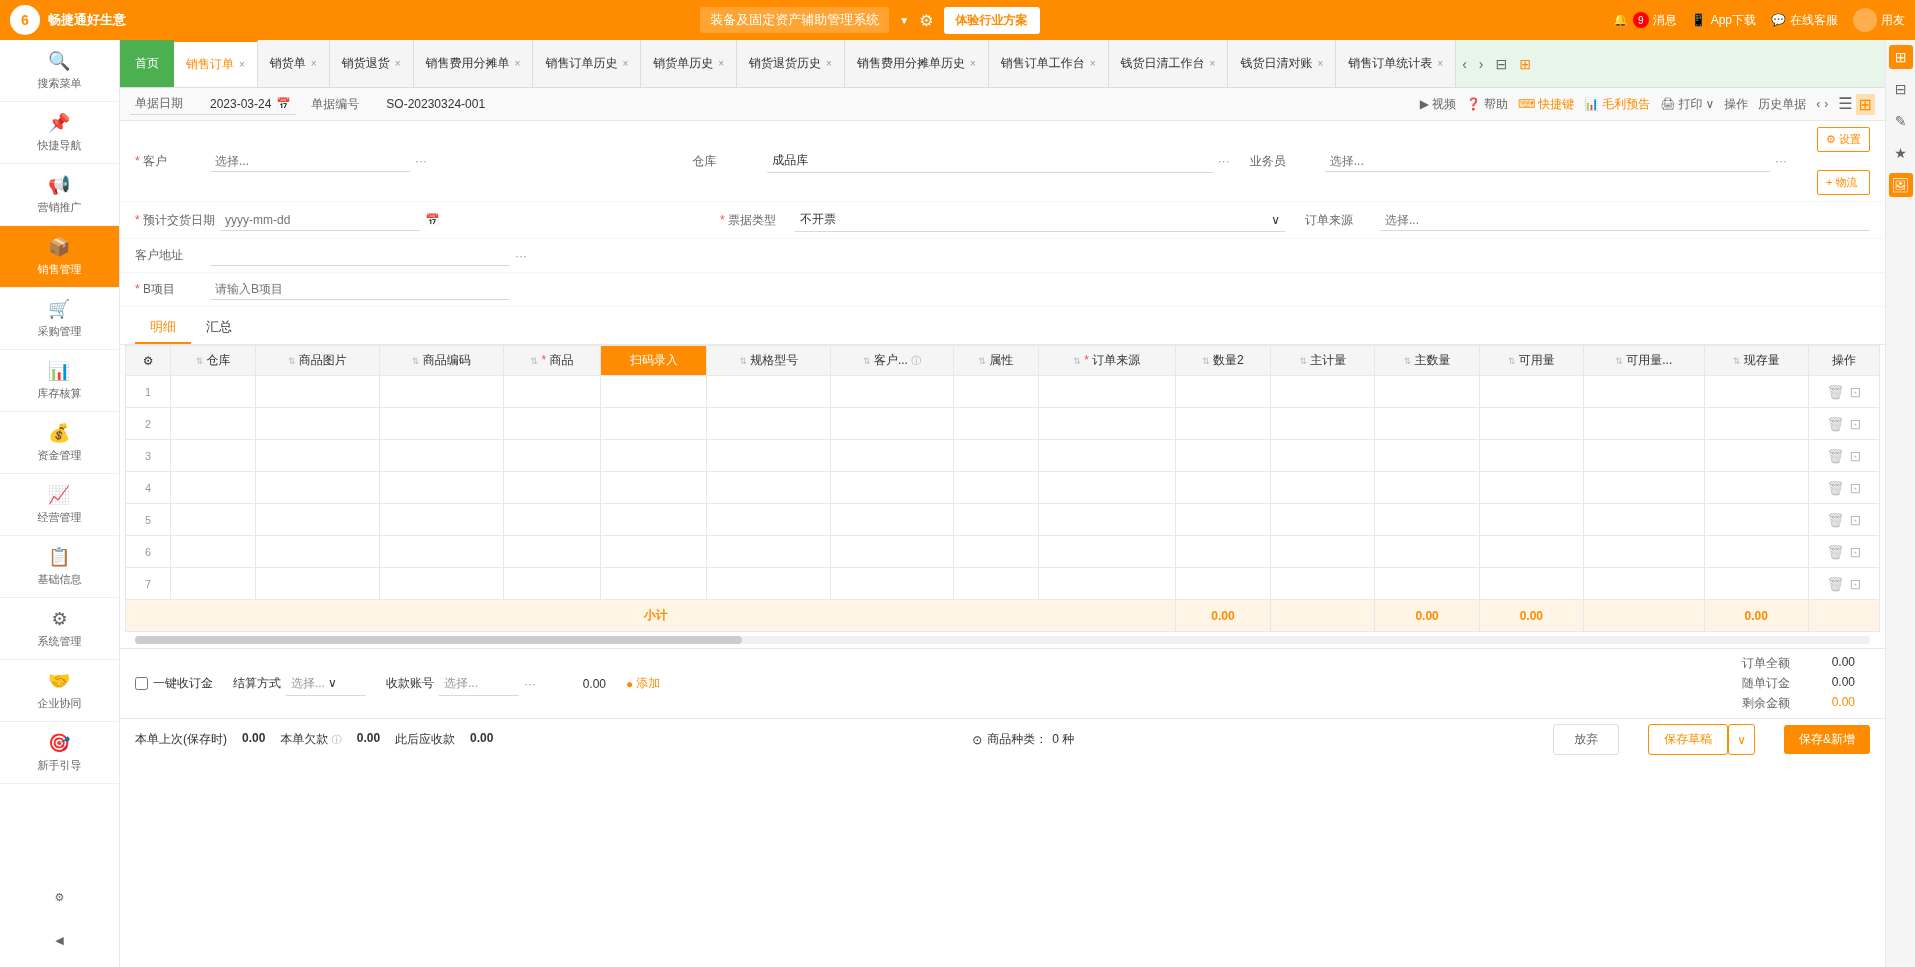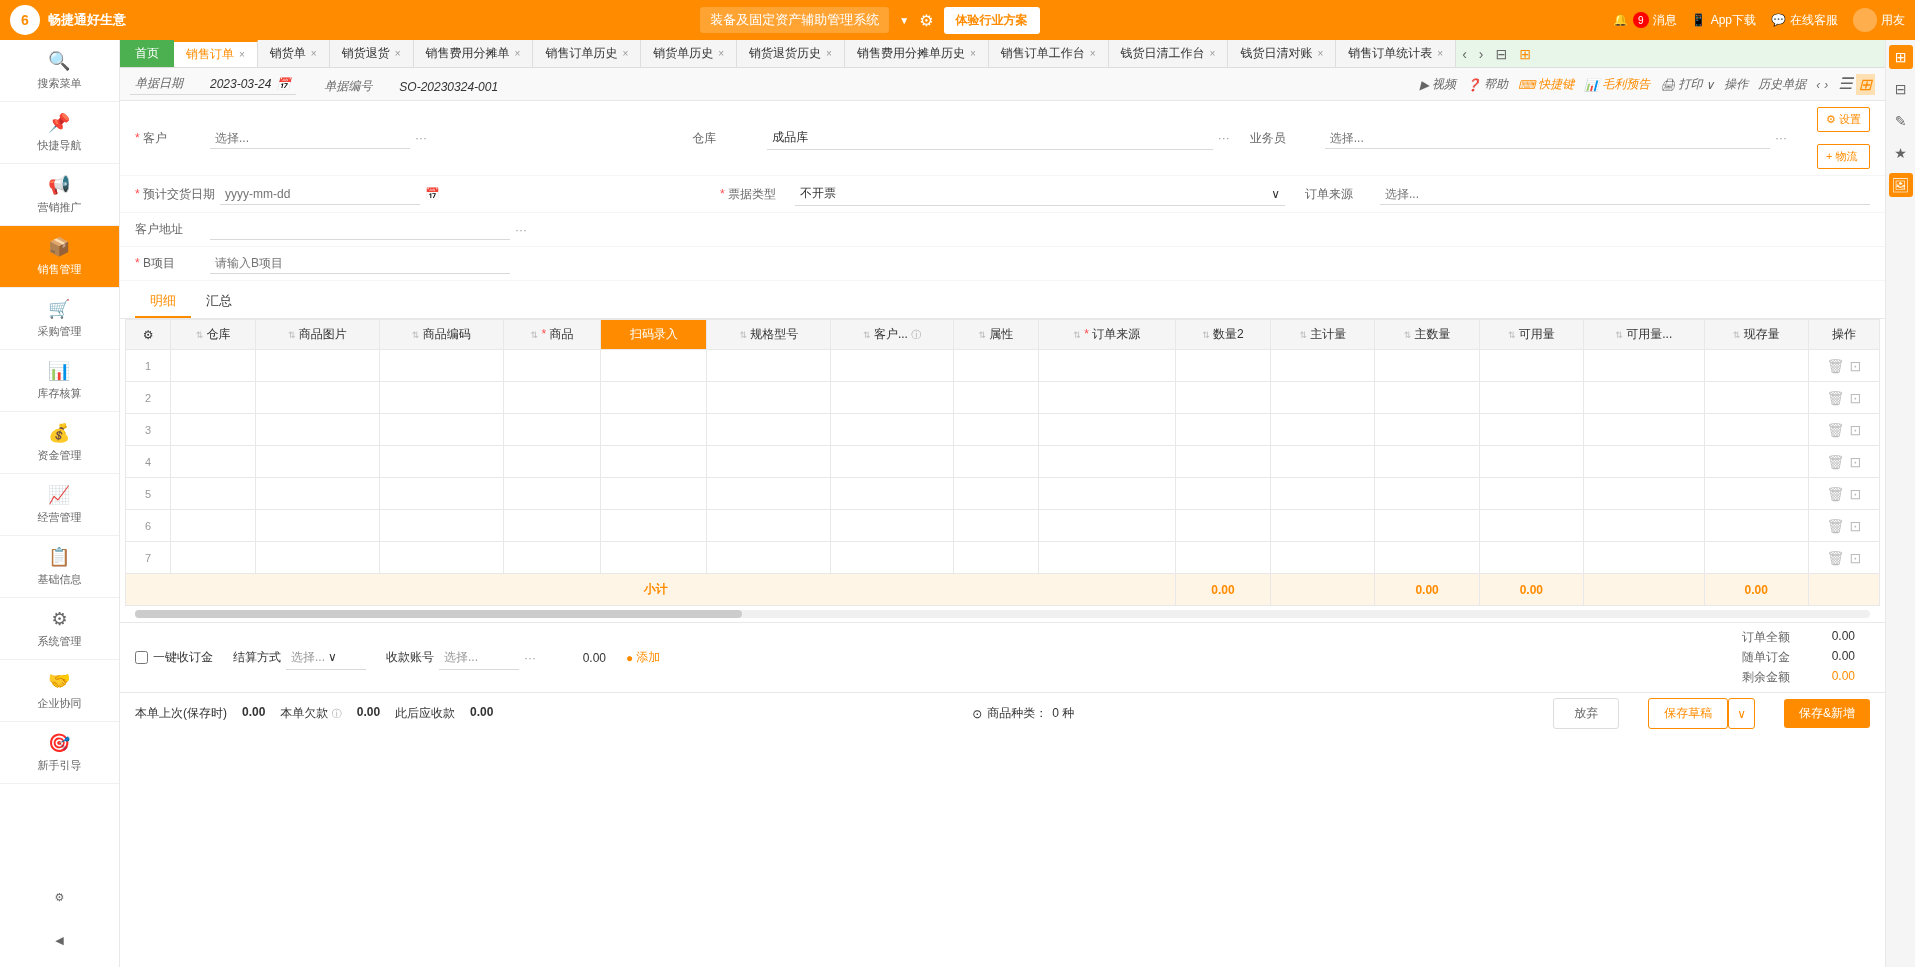--- a/index.html
+++ b/index.html
@@ -151,21 +151,21 @@
       display: flex;
       flex-direction: column;
       overflow: hidden;
     }
 
     
     .tab-bar {
       background: #e8f5e9;
       display: flex;
       align-items: center;
-      height: 28px;
+      height: 48px;
       border-bottom: 1px solid #ddd;
       overflow: hidden;
     }
     .tab-home {
       background: #4caf50;
       color: #fff;
       padding: 0 15px;
       height: 100%;
       display: flex;
       align-items: center;
@@ -210,27 +210,26 @@
     .form-area {
       flex: 1;
       background: #fff;
       overflow-y: auto;
       overflow-x: hidden;
     }
 
     
     .toolbar {
       display: flex;
-      align-items: flex-end;
+      align-items: center;
       padding: 5px 10px;
       background: #f9f9f9;
       border-bottom: 1px solid #e8e8e8;
-      gap: 28px;
-      font-size: 12px;
-      font-style: italic;
+      gap: 15px;
+      font-size: 12px;
     }
     .toolbar-right {
       margin-left: auto;
       display: flex;
       align-items: center;
       gap: 10px;
     }
     .toolbar-btn {
       display: flex;
       align-items: center;
@@ -758,21 +757,21 @@
           <span class="form-label">仓库</span>
           <span style="color:#333;padding:3px 5px;border-bottom:1px solid #d9d9d9;flex:1">成品库</span>
           <span class="form-dots">···</span>
         </div>
         <div class="form-field">
           <span class="form-label">业务员</span>
           <input class="form-input" placeholder="选择..." style="">
           <span class="form-dots">···</span>
         </div>
 
-        <div style="display:flex;flex-direction:column;gap:12px;margin-left:10px;">
+        <div style="display:flex;flex-direction:column;gap:18px;margin-left:10px;">
           <button class="corner-btn" style="color:#ff8c00;border-color:#ff8c00;">⚙ 设置</button>
           <button class="corner-btn" style="color:#ff8c00;border-color:#ff8c00;">+ 物流</button>
         </div>
       </div>
 
       <div class="form-row">
         <div class="form-field">
           <span class="form-label">
             <span class="required-star">*</span>
             <span>预计交货日期</span>

